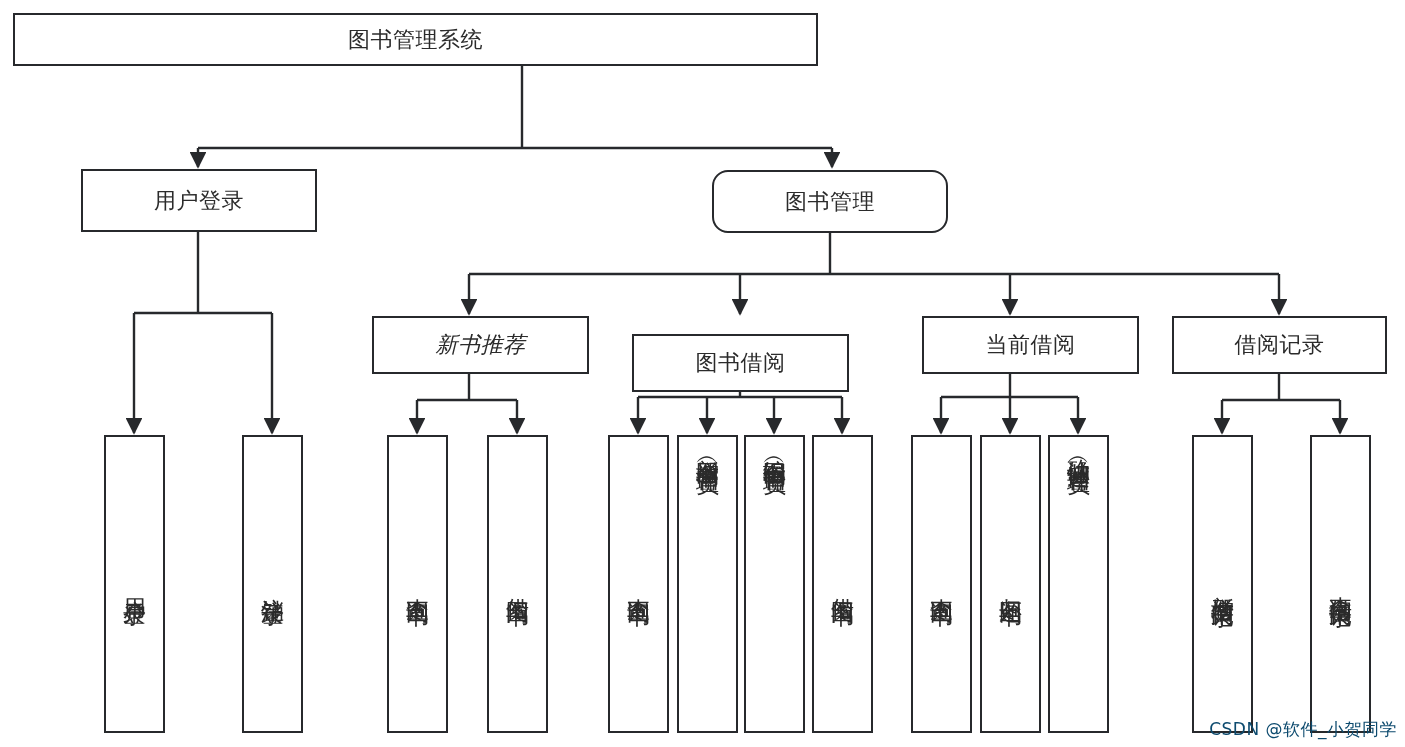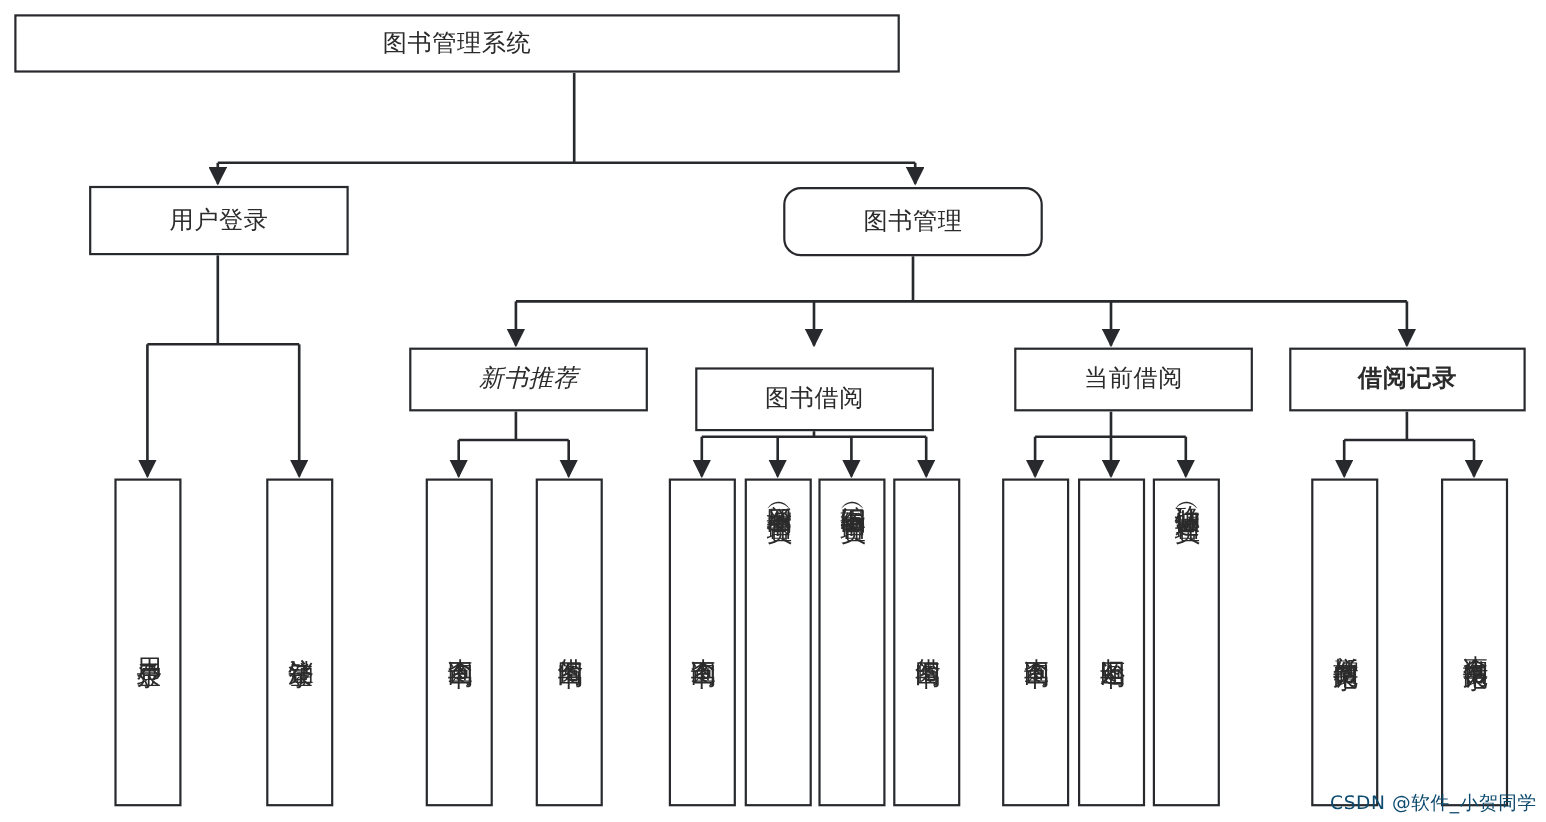--- a/index.html
+++ b/index.html
@@ -141,21 +141,21 @@
 
   <div class="node horizontal" style="left:372px; top:316px; width:217px; height:58px;font-style:italic;">
     <span class="label">新书推荐</span>
   </div>
   <div class="node horizontal" style="left:632px; top:316px; width:217px; height:58px;margin-top:18px;">
     <span class="label">图书借阅</span>
   </div>
   <div class="node horizontal" style="left:922px; top:316px; width:217px; height:58px;">
     <span class="label">当前借阅</span>
   </div>
-  <div class="node horizontal" style="left:1172px; top:316px; width:215px; height:58px;font-weight:bold;">
+  <div class="node horizontal" style="left:1172px; top:316px; width:215px; height:58px;">
     <span class="label">借阅记录</span>
   </div>
 
   <div class="node vertical centered" style="left:104px; top:435px; width:61px; height:298px;">
     <span class="label">用户登录</span>
   </div>
   <div class="node vertical centered" style="left:242px; top:435px; width:61px; height:298px;">
     <span class="label">注销登录</span>
   </div>
 

